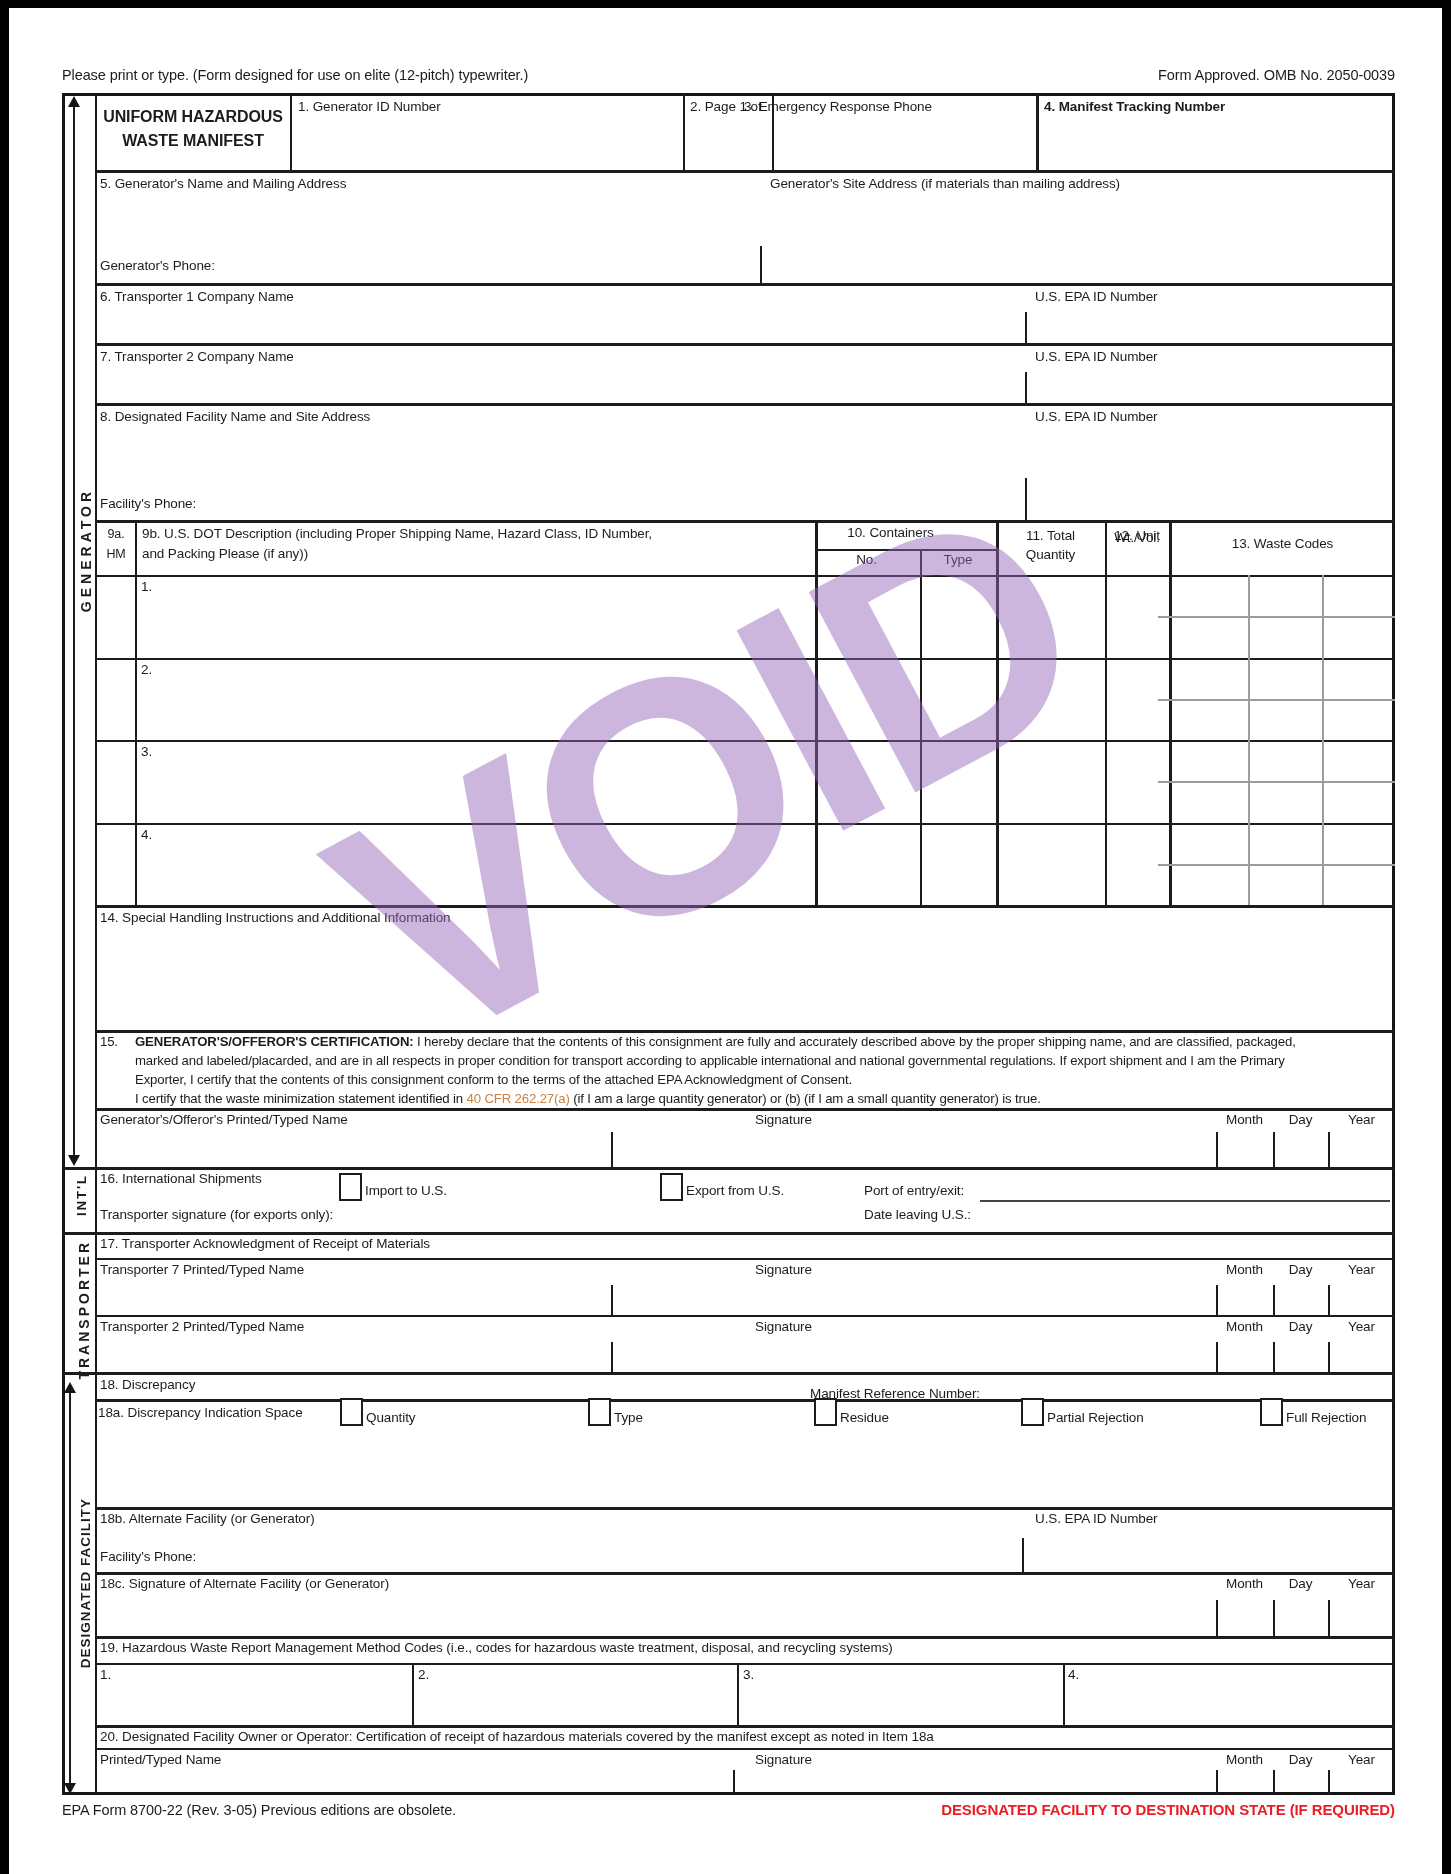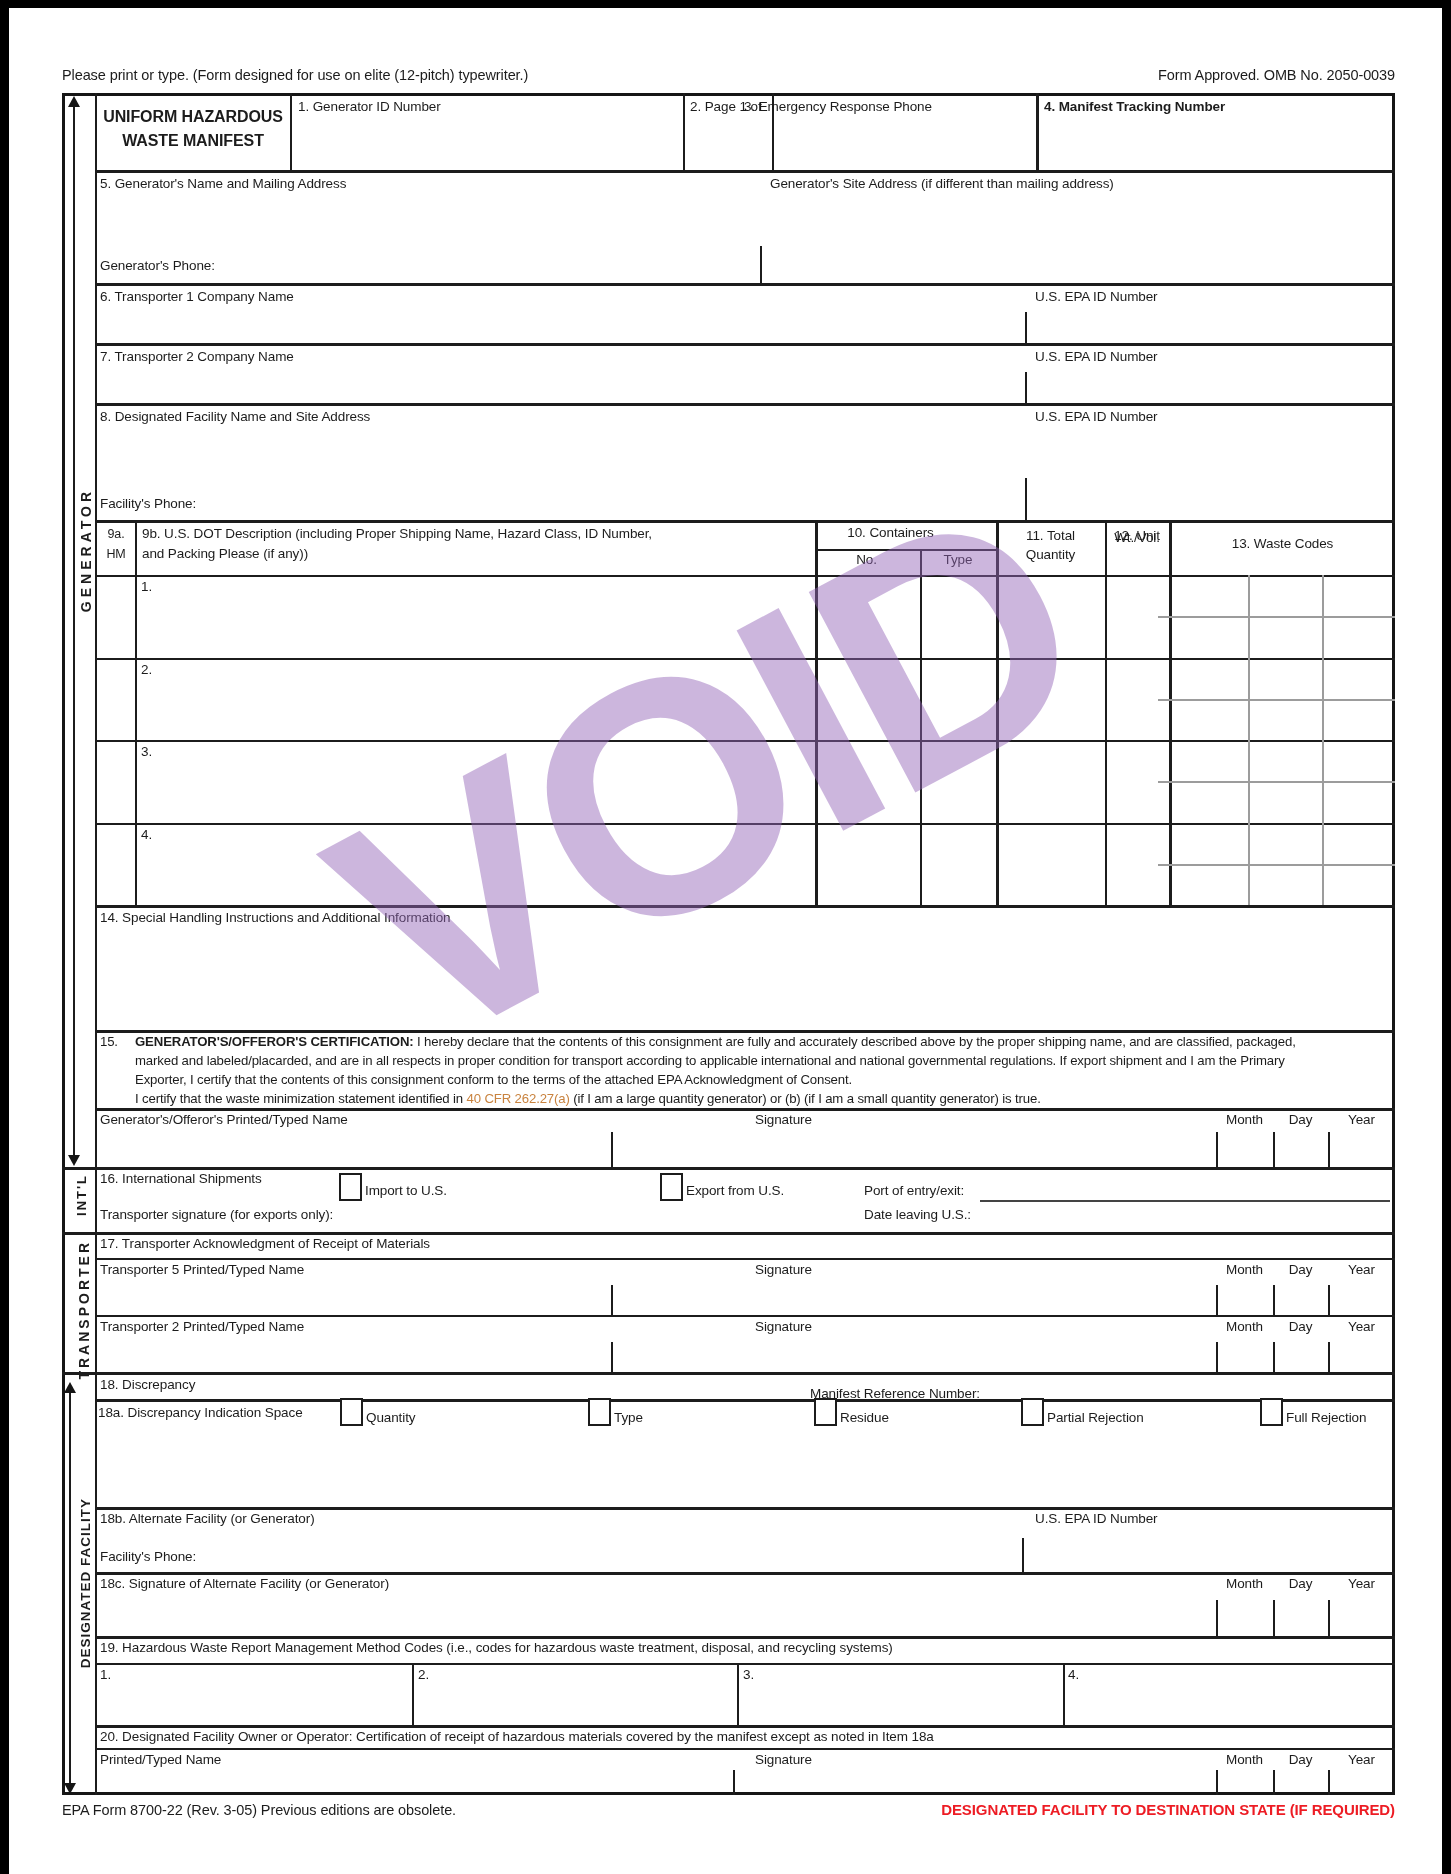--- a/index.html
+++ b/index.html
@@ -62,21 +62,21 @@
   <div class="hl hl3" style="left:95px;top:170px;width:1300px;"></div>
 
   <div class="t b ctr" style="left:98px;top:107px;width:190px;font-size:16px;">UNIFORM HAZARDOUS</div>
   <div class="t b ctr" style="left:98px;top:131px;width:190px;font-size:16px;">WASTE MANIFEST</div>
   <div class="t" style="left:298px;top:99px;">1. Generator ID Number</div>
   <div class="t" style="left:690px;top:99px;">2. Page 1 of</div>
   <div class="t" style="left:744px;top:99px;">3. Emergency Response Phone</div>
   <div class="t b" style="left:1044px;top:99px;">4. Manifest Tracking Number</div>
 
   <div class="t" style="left:100px;top:176px;">5. Generator's Name and Mailing Address</div>
-  <div class="t" style="left:770px;top:176px;">Generator's Site Address (if different than mailing address)</div>
+  <div class="t" style="left:770px;top:176px;">Generator's Site Address (if materials than mailing address)</div>
   <div class="t" style="left:100px;top:258px;">Generator's Phone:</div>
   <div class="vl" style="left:760px;top:246px;height:37px;"></div>
   <div class="hl hl3" style="left:95px;top:283px;width:1300px;"></div>
 
   <div class="t" style="left:100px;top:289px;">6. Transporter 1 Company Name</div>
   <div class="t" style="left:1035px;top:289px;">U.S. EPA ID Number</div>
   <div class="vl" style="left:1025px;top:312px;height:31px;"></div>
   <div class="hl hl3" style="left:95px;top:343px;width:1300px;"></div>
 
   <div class="t" style="left:100px;top:349px;">7. Transporter 2 Company Name</div>
@@ -158,21 +158,21 @@
   <div class="t" style="left:686px;top:1183px;">Export from U.S.</div>
   <div class="t" style="left:864px;top:1183px;">Port of entry/exit:</div>
   <div class="hl" style="left:980px;top:1200px;width:410px;height:1.5px;background:#444;"></div>
   <div class="t" style="left:100px;top:1207px;">Transporter signature (for exports only):</div>
   <div class="t" style="left:864px;top:1207px;">Date leaving U.S.:</div>
   <div class="hl hl3" style="left:62px;top:1232px;width:1333px;"></div>
 
   <div class="t" style="left:100px;top:1236px;">17. Transporter Acknowledgment of Receipt of Materials</div>
   <div class="hl" style="left:95px;top:1258px;width:1300px;"></div>
 
-  <div class="t" style="left:100px;top:1262px;">Transporter 5 Printed/Typed Name</div>
+  <div class="t" style="left:100px;top:1262px;">Transporter 7 Printed/Typed Name</div>
   <div class="t" style="left:755px;top:1262px;">Signature</div>
   <div class="t ctr" style="left:1216px;top:1262px;width:57px;">Month</div>
   <div class="t ctr" style="left:1273px;top:1262px;width:55px;">Day</div>
   <div class="t ctr" style="left:1328px;top:1262px;width:67px;">Year</div>
   <div class="vl" style="left:611px;top:1285px;height:30px;"></div>
   <div class="vl" style="left:1216px;top:1285px;height:30px;"></div>
   <div class="vl" style="left:1273px;top:1285px;height:30px;"></div>
   <div class="vl" style="left:1328px;top:1285px;height:30px;"></div>
   <div class="hl" style="left:95px;top:1315px;width:1300px;"></div>
 

